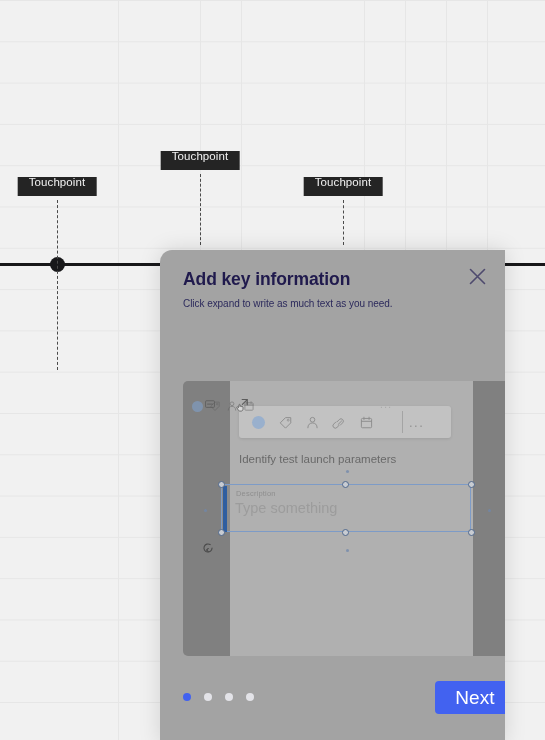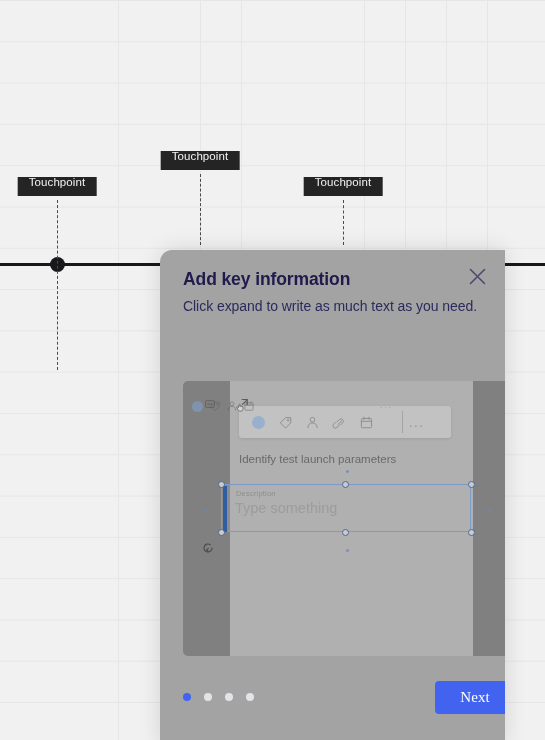--- a/index.html
+++ b/index.html
@@ -85,21 +85,21 @@
     top: 19px;
     font-size: 17.5px;
     font-weight: bold;
     color: #201a4d;
     letter-spacing: -0.1px;
   }
   #modal-subtitle {
     position: absolute;
     left: 23px;
     top: 48px;
-    font-size: 14px;
+    font-size: 10px;
     color: #2c2a5c;
     letter-spacing: -0.05px;
     text-align: center;
   }
   #close-button {
     position: absolute;
     right: 14px;
     top: 12px;
     width: 28px;
     height: 28px;
@@ -331,22 +331,22 @@
   .pg-dot.active { background: #4262f0; }
 
   #next-button {
     position: absolute;
     left: 275px;
     top: 431px;
     width: 80px;
     height: 33px;
     background: #4262f0;
     color: #ffffff;
-    font-size: 15px;
-    font-family: Liberation Serif, serif;
+    font-size: 19px;
+    font-family: Liberation Sans, sans-serif;
     border: none;
     border-radius: 4px;
     cursor: pointer;
     letter-spacing: 0.1px;
   }
 </style>
 </head>
 <body>
 
 <div id="canvas">

